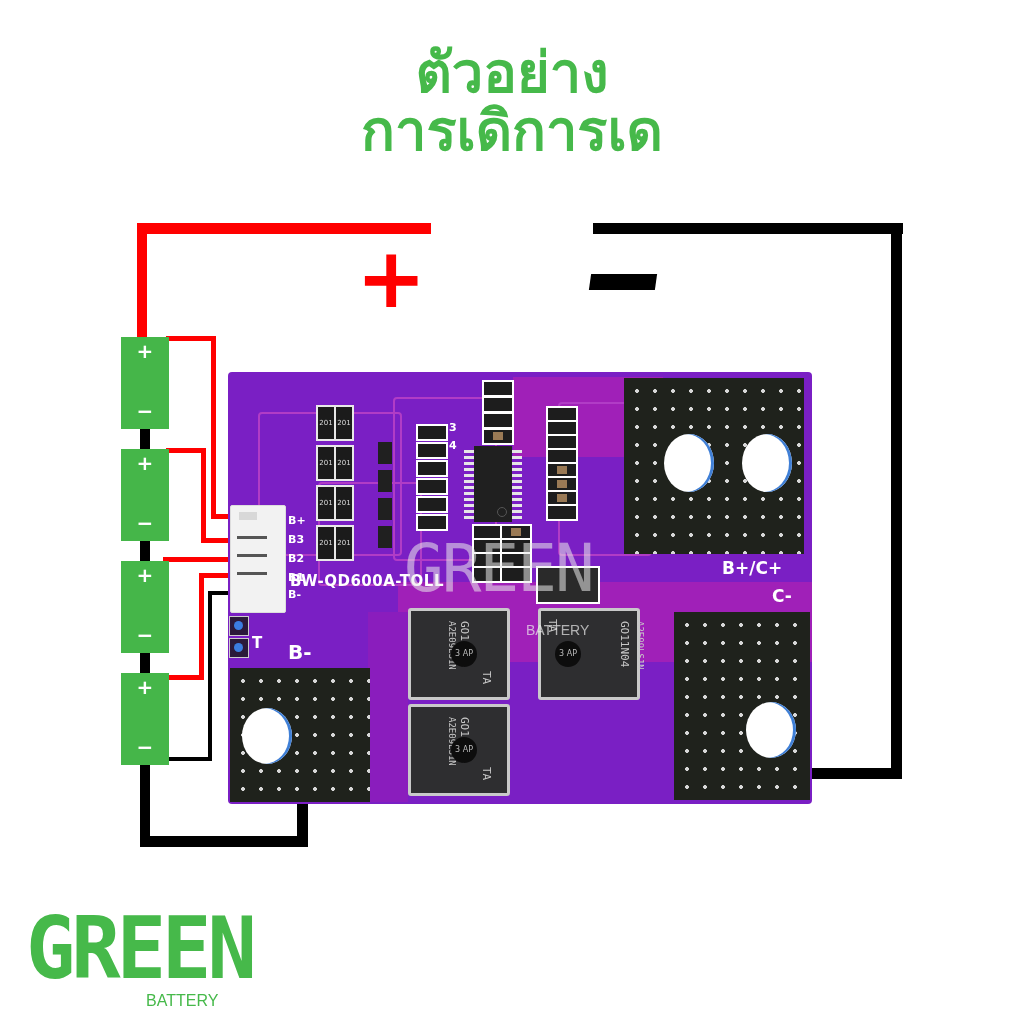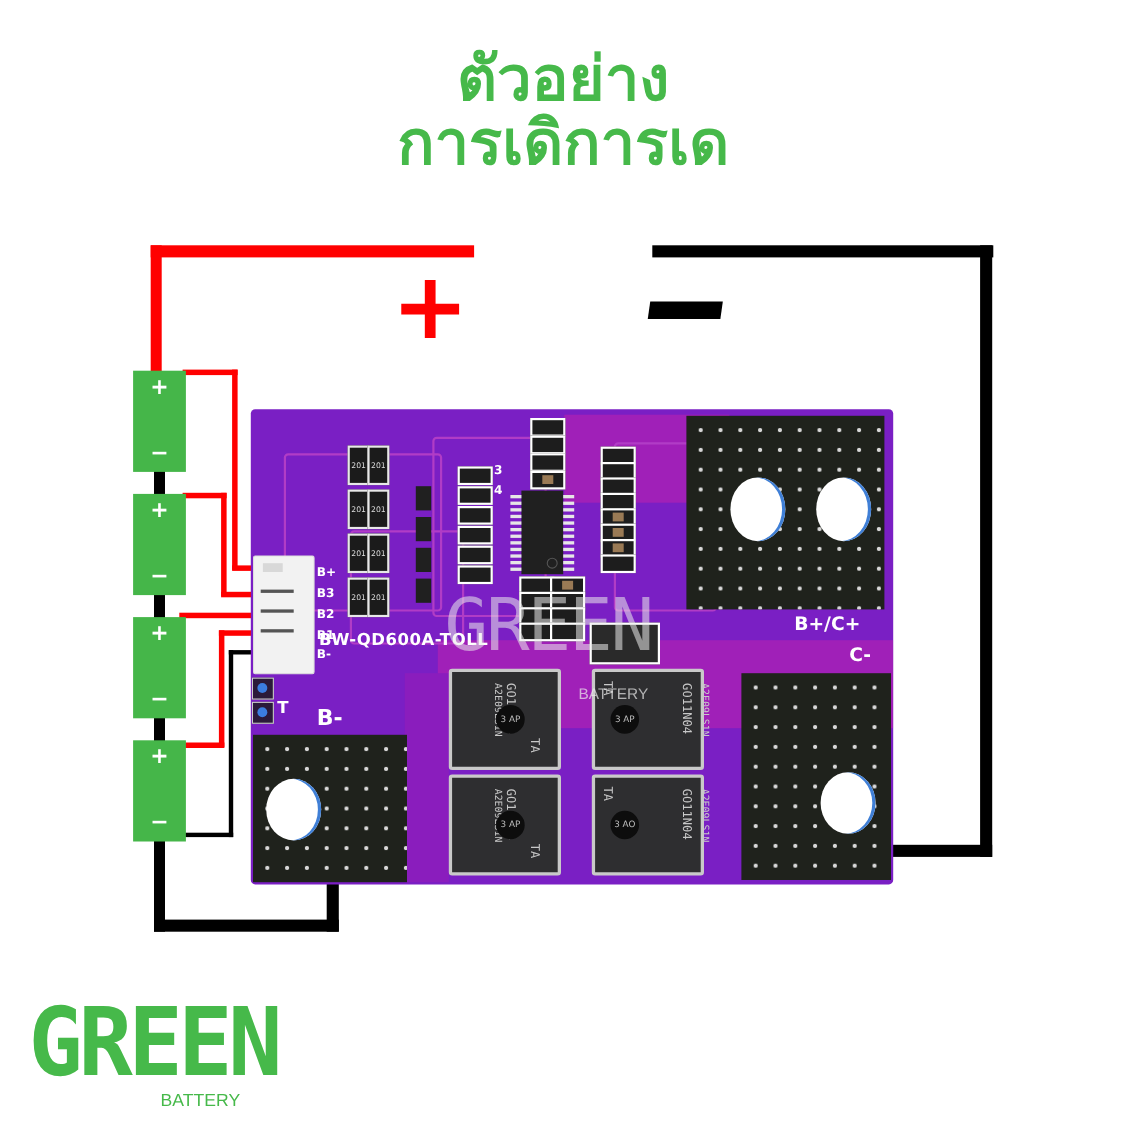--- a/index.html
+++ b/index.html
@@ -224,26 +224,20 @@
     <span class="mtext" style="left:104px; top:10px; font-size:9px;">A2E09LS1N</span>
     <span class="dot" style="left:14px; top:30px;">3 AP</span>
     <span class="mtext" style="left:18px; top:8px;">TA</span>
   </div>
   <div class="mosfet" style="left:180px; top:332px;">
     <span class="mtext" style="left:60px; top:10px;">GO11N04</span>
     <span class="mtext" style="left:46px; top:10px; font-size:9px;">A2E09LS1N</span>
     <span class="dot" style="left:40px; top:30px;">3 AP</span>
     <span class="mtext" style="left:82px; top:60px;">TA</span>
   </div>
-  <div class="mosfet" style="left:310px; top:332px;">
-    <span class="mtext" style="left:90px; top:10px;">GO11N04</span>
-    <span class="mtext" style="left:104px; top:10px; font-size:9px;">A2E09LS1N</span>
-    <span class="dot" style="left:14px; top:30px;">3 AO</span>
-    <span class="mtext" style="left:18px; top:8px;">TA</span>
-  </div>
 </div>
 
 <div class="connector">
   <div style="position:absolute; left:8px; top:6px; width:18px; height:8px; background:#d8d8d8;"></div>
   <div style="position:absolute; left:6px; top:30px; width:30px; height:3px; background:#555;"></div>
   <div style="position:absolute; left:6px; top:48px; width:30px; height:3px; background:#555;"></div>
   <div style="position:absolute; left:6px; top:66px; width:30px; height:3px; background:#555;"></div>
 </div>
 <div class="silk" style="left:288px; top:514px; font-size:11px;">B+</div>
 <div class="silk" style="left:288px; top:533px; font-size:11px;">B3</div>

